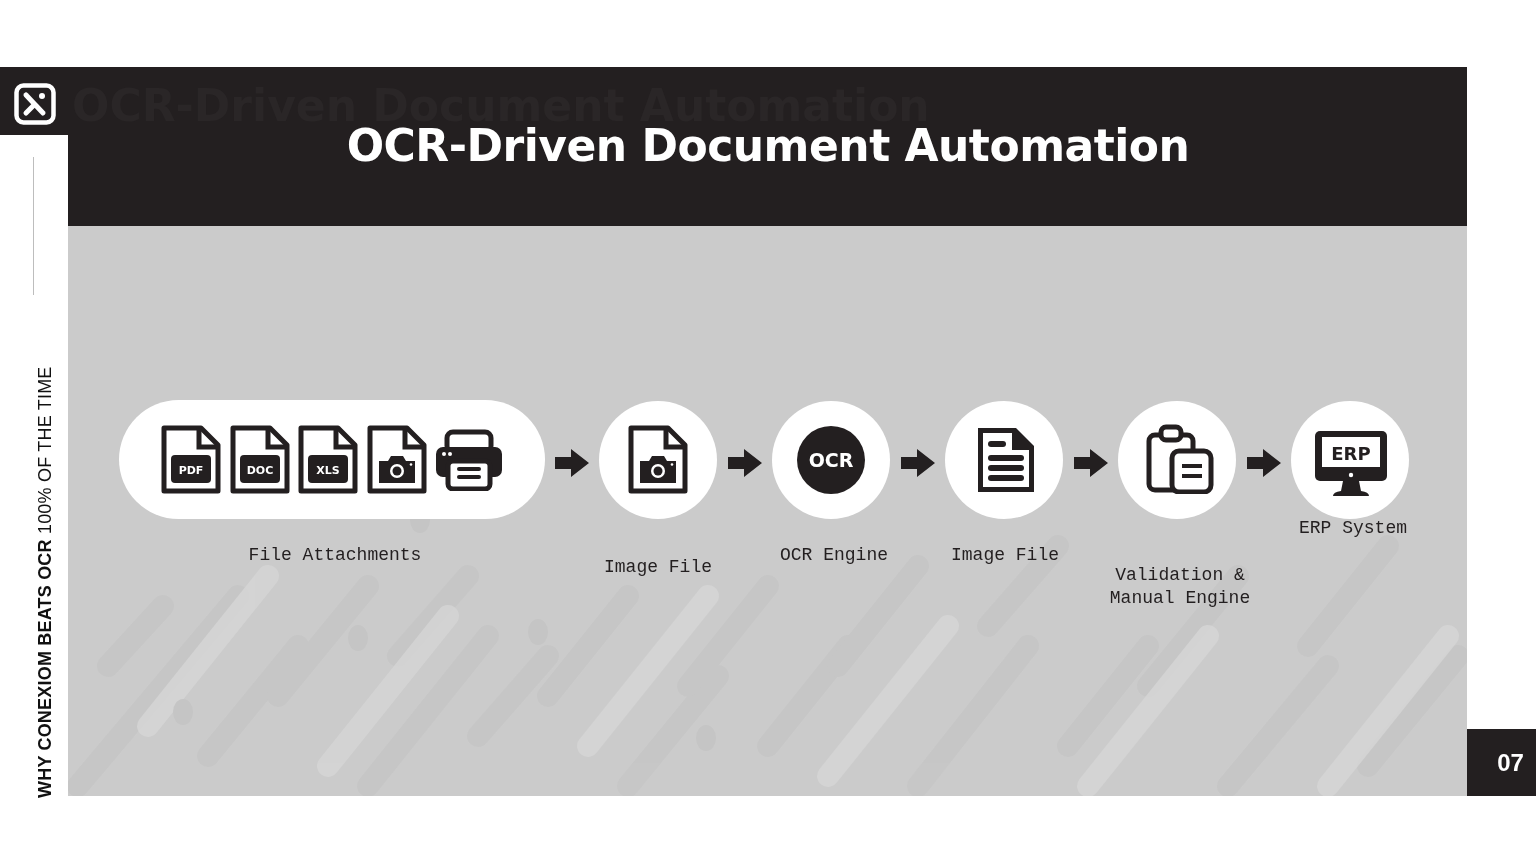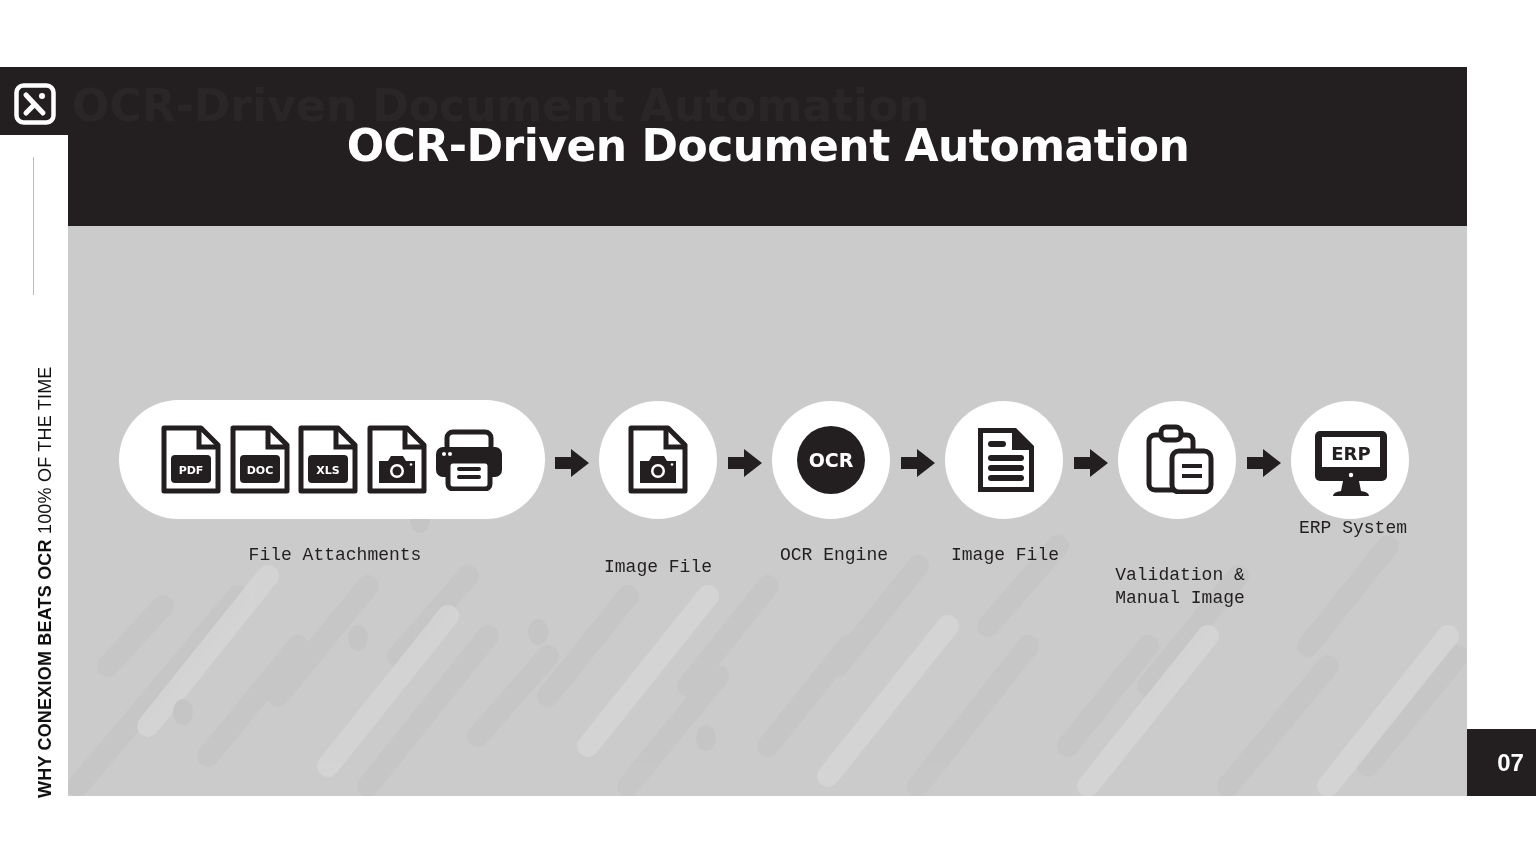--- a/index.html
+++ b/index.html
@@ -229,15 +229,15 @@
   <circle cx="38" cy="46" r="2.2" fill="#fff"></circle>
   <path d="M30 52 H46 L48 62 Q56 63 56 67 H20 Q20 63 28 62 Z" fill="#231f20"></path>
 </svg>
 
 <div class="label" style="left:232px;top:544px;width:206px;">File Attachments</div>
 <div class="label" style="left:588px;top:556px;width:140px;">Image File</div>
 <div class="label" style="left:761px;top:544px;width:146px;">OCR Engine</div>
 <div class="label" style="left:935px;top:544px;width:140px;">Image File</div>
 <div class="label" style="left:1090px;top:564px;width:180px;">
   <div>Validation &amp;</div>
-  <div>Manual Image</div>
+  <div>Manual Engine</div>
 </div>
 <div class="label" style="left:1280px;top:517px;width:146px;">ERP System</div>
 
 </body></html>

